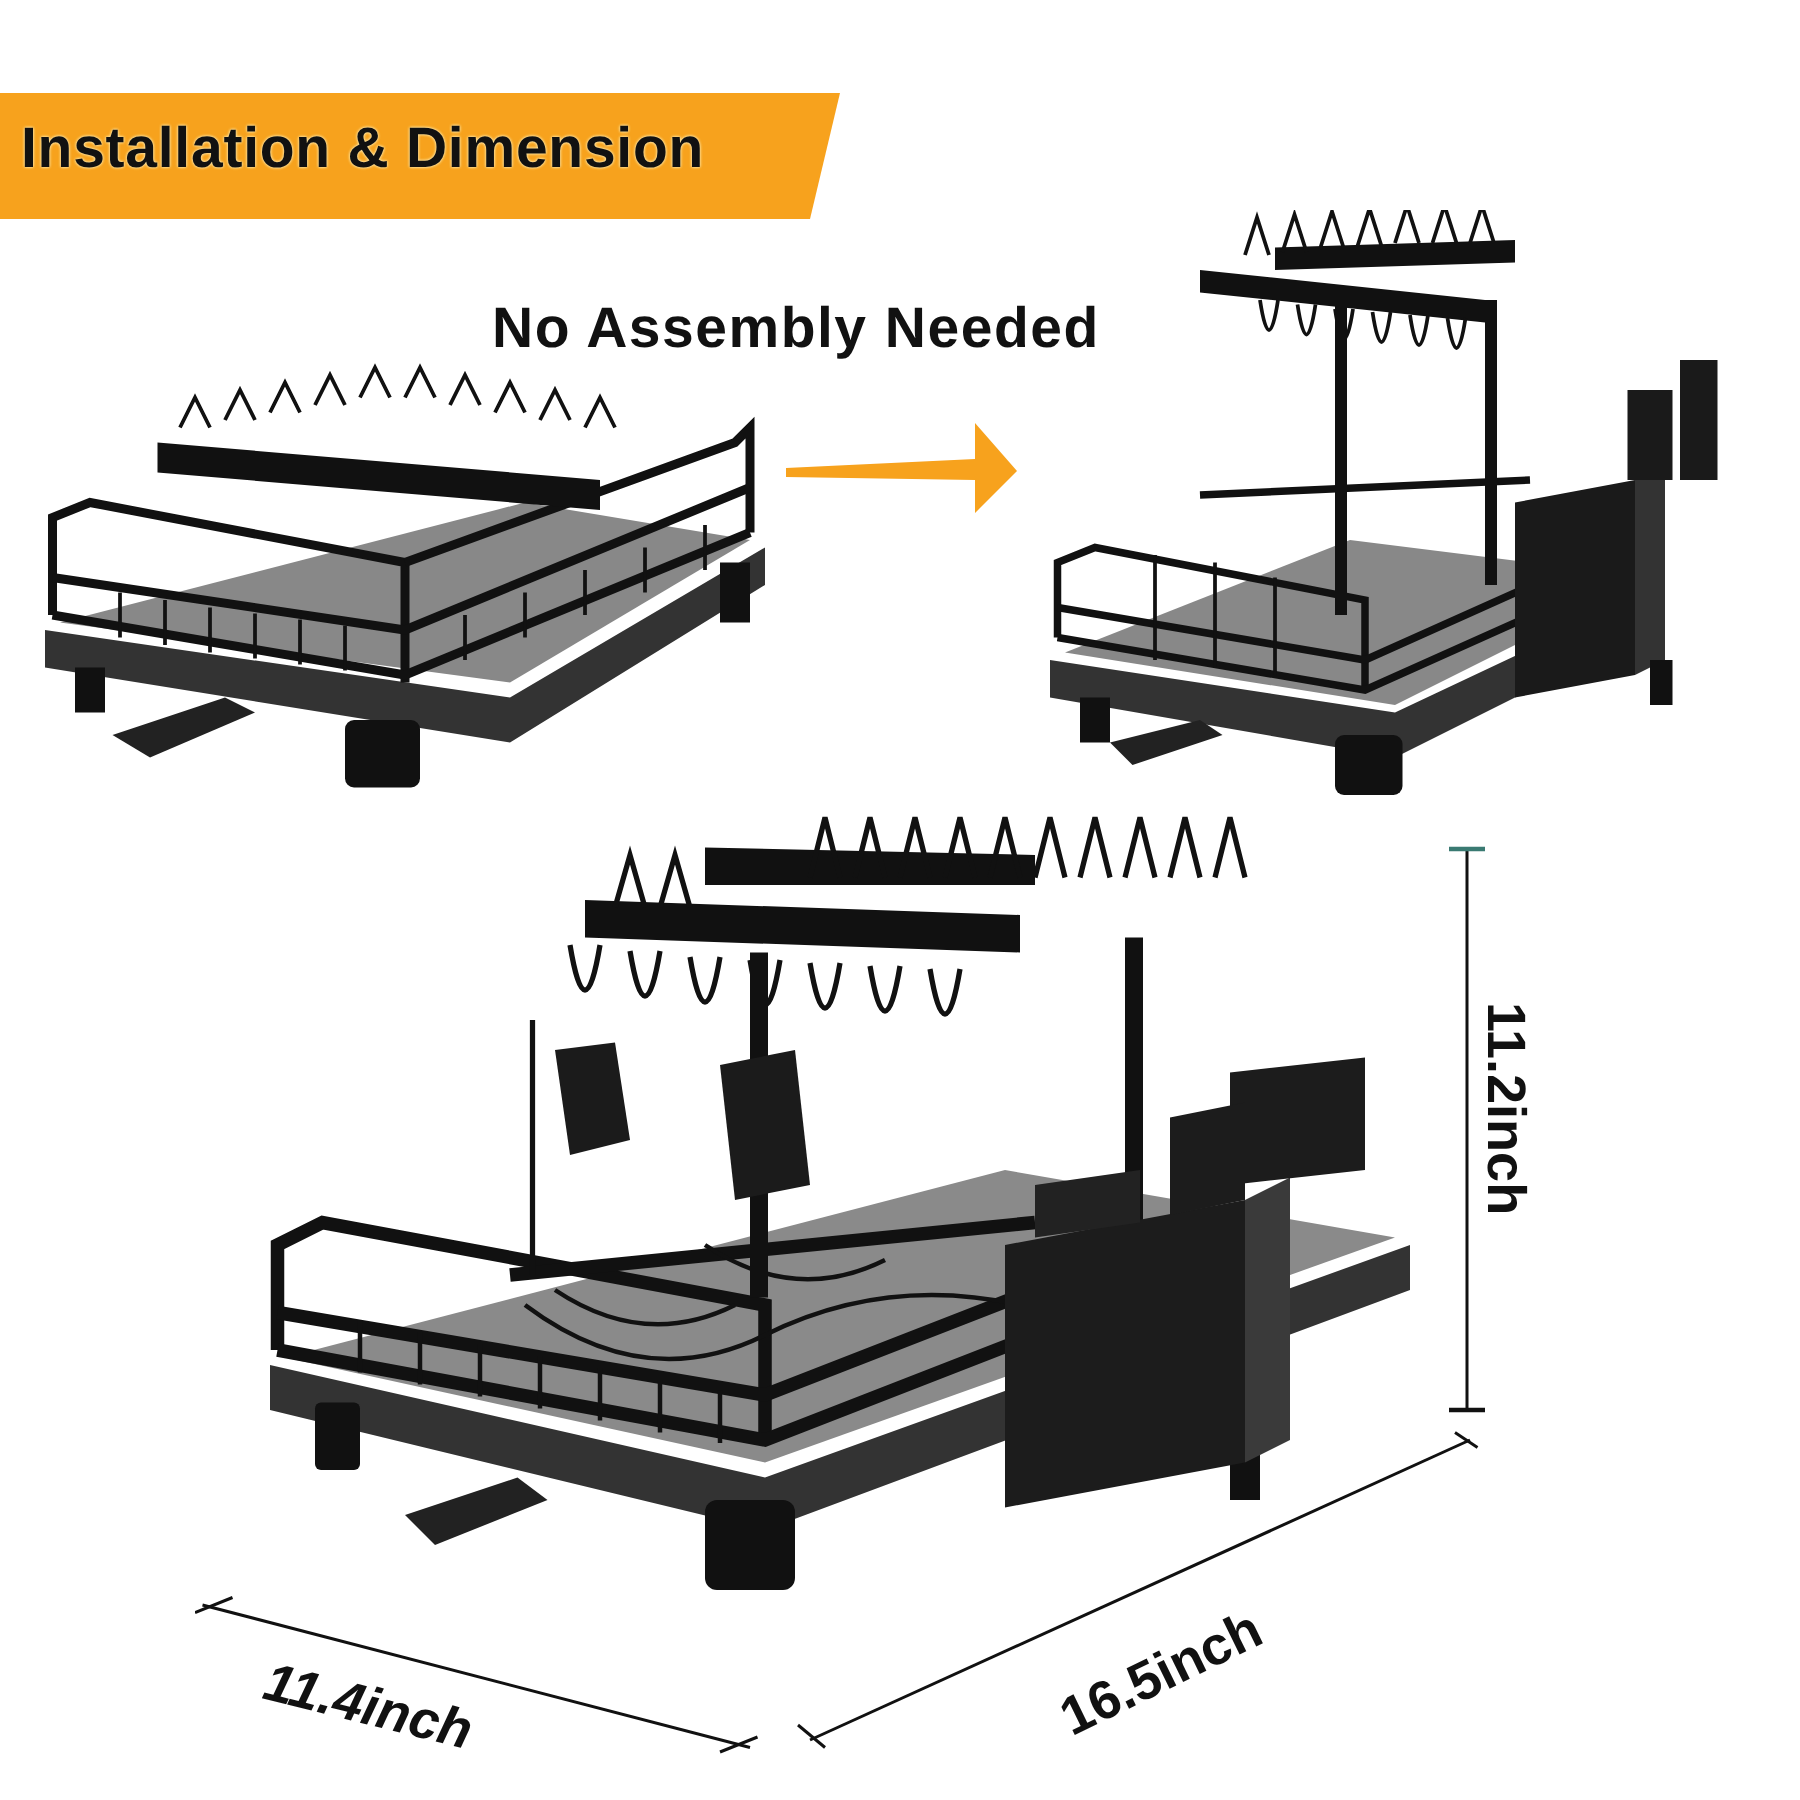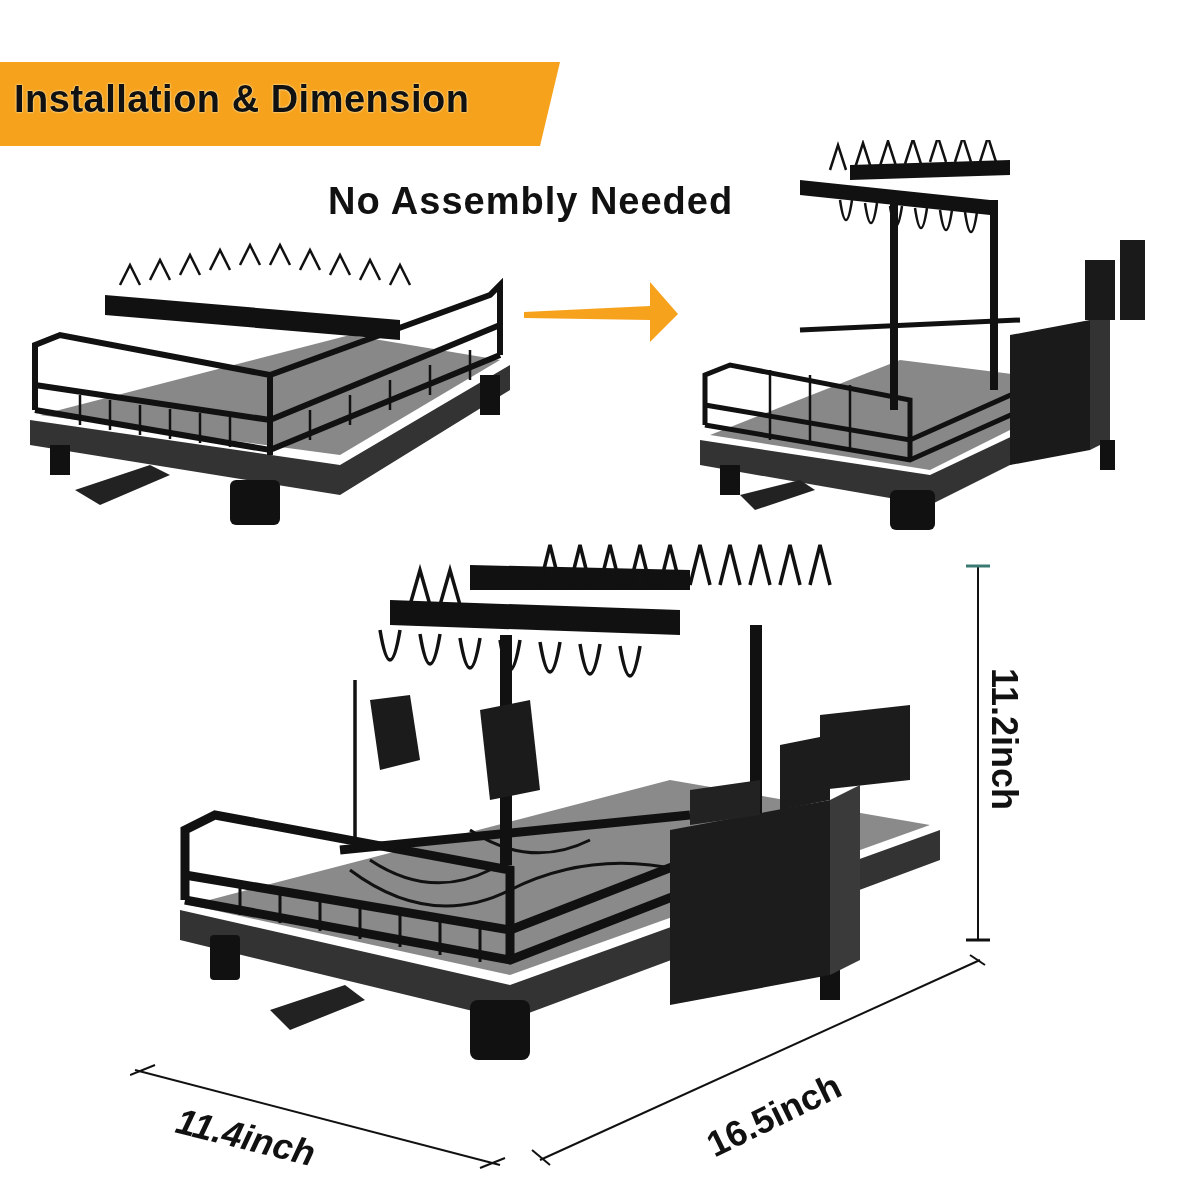--- a/index.html
+++ b/index.html
@@ -1,21 +1,21 @@
 <!DOCTYPE html>
 <html><head>
 <meta charset="utf-8">
 <style>
   html,body{margin:0;padding:0;background:#ffffff;}
   body{width:1200px;height:1200px;position:relative;overflow:hidden;font-family:"Liberation Sans",sans-serif;}
   .banner{position:absolute;left:0;top:62px;width:560px;height:84px;text-align:right;}
   .banner svg{position:absolute;left:0;top:0;}
   .banner-text{position:absolute;left:14px;top:16px;font-size:38px;font-weight:bold;color:#111;letter-spacing:0.5px;
     text-shadow:0 0 2px #ffe9a8,0 0 2px #ffe9a8;white-space:nowrap;}
-  .subtitle{position:absolute;left:328px;top:180px;font-size:38px;font-weight:bold;color:#111;letter-spacing:1px;white-space:nowrap;}
+  .subtitle{position:absolute;left:328px;top:198px;font-size:38px;font-weight:bold;color:#111;letter-spacing:1px;white-space:nowrap;}
   .arrow{position:absolute;left:520px;top:278px;}
   .product{position:absolute;}
   .dim-label{position:absolute;font-size:36px;font-weight:bold;color:#111;white-space:nowrap;transform-origin:left top;}
   svg{display:block;}
 </style>
 </head>
 <body>
 
 <div class="banner">
   <svg width="560" height="84">

